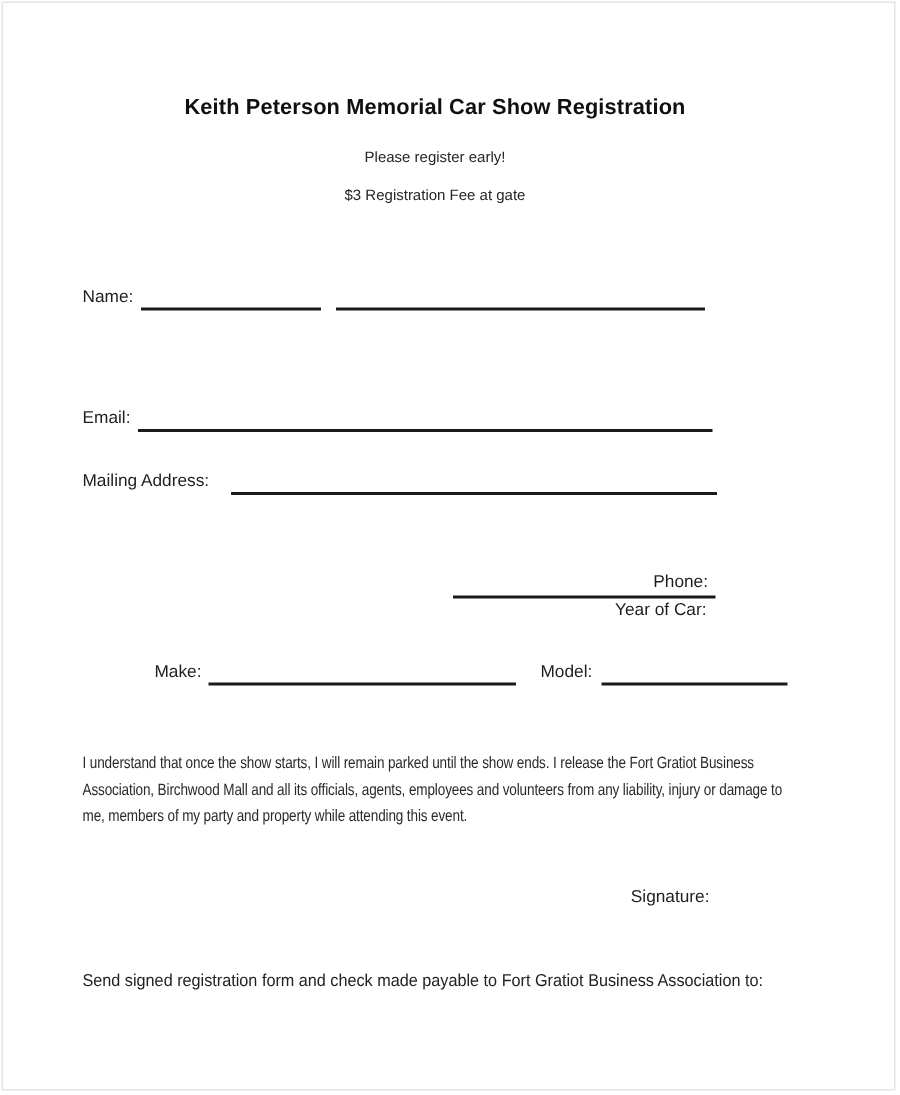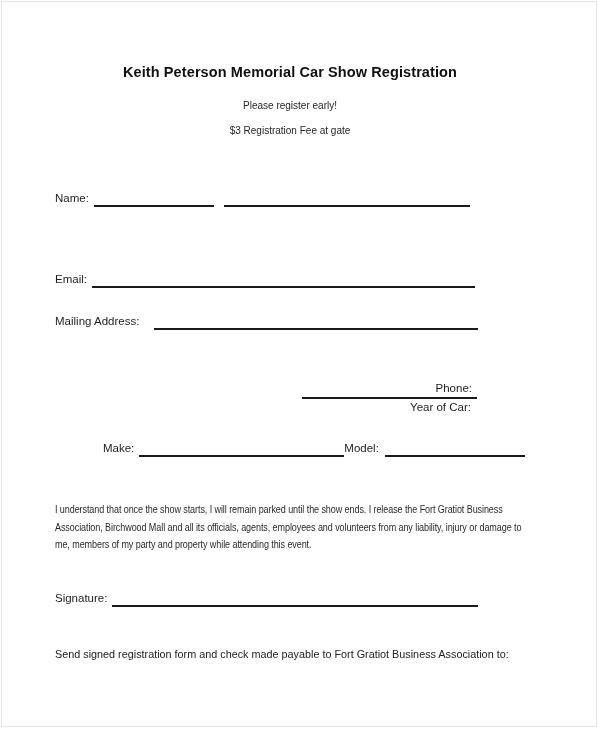--- a/index.html
+++ b/index.html
@@ -53,26 +53,26 @@
     align-self: flex-end;
   }
   .grow { flex: 1 1 auto; }
   .spacer { width: 10px; height: 15px; }
 
   .row-name      { top: 190px; width: 415px; }
   .row-email     { top: 252px; width: 420px; margin-top: 19px; }
   .row-mailing   { top: 313px; width: 423px; gap: 10px; }
   .row-phone     { top: 380px; width: 422px; flex-direction: column; }
   .row-make      { top: 440px; width: 422px; padding-left: 48px; }
-  .row-signature { top: 590px; width: 423px; }
+  .row-signature { top: 590px; width: 423px; flex-direction: column; }
 
   .seg-name-first { width: 120px; }
   .seg-phone      { width: 175px; }
   .seg-make       { width: 205px; }
-  .mid-label      { margin: 0 6px 0 0; }
+  .mid-label      { margin: 0 6px 0 16px; }
 
   .release {
     position: absolute;
     left: 55px; top: 501px;
     font-size: 11px;
     color: #2a2a2a;
   }
   .release .line {
     white-space: nowrap;
     height: 17.5px;

